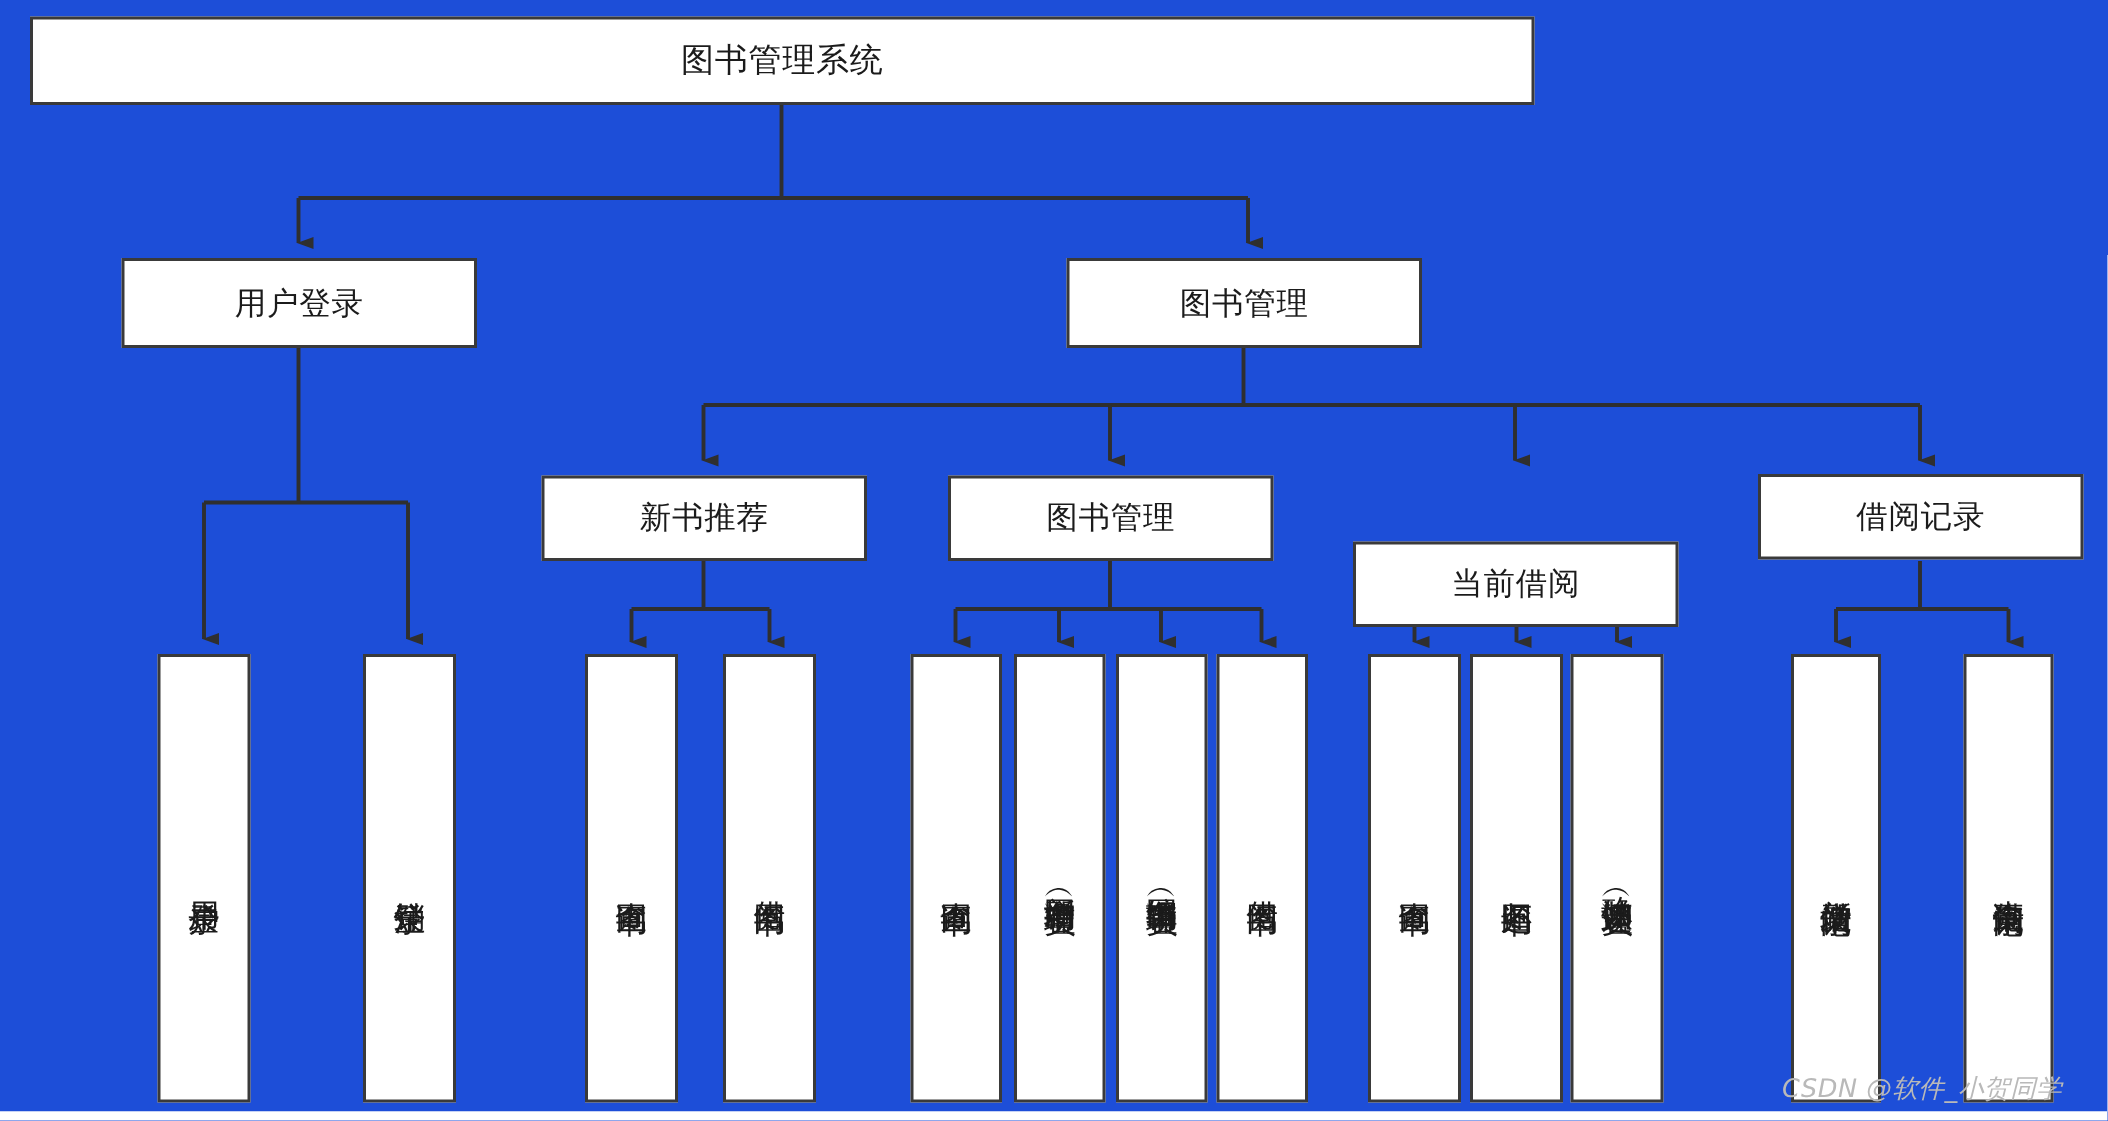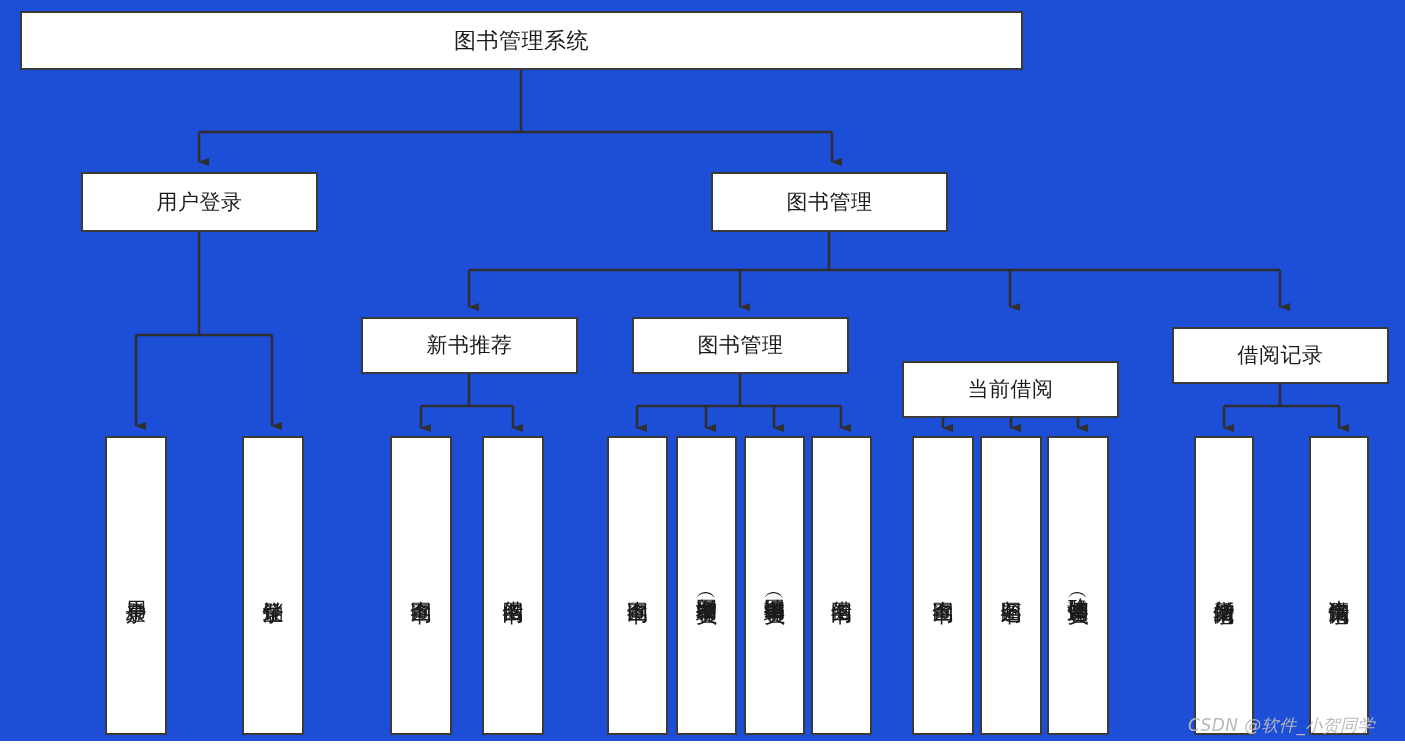--- a/index.html
+++ b/index.html
@@ -153,21 +153,21 @@
   </div>
 
   <div class="node node-l3" style="left:632px; top:317px; width:217px; height:57px;">
     <span class="node-label">图书管理</span>
   </div>
 
   <div class="node node-l3" style="left:902px; top:317px; width:217px; height:57px;margin-top:44px;">
     <span class="node-label">当前借阅</span>
   </div>
 
-  <div class="node node-l3" style="left:1172px; top:327px; width:217px; height:57px;">
+  <div class="node node-l3" style="left:1172px; top:316px; width:217px; height:57px;">
     <span class="node-label">借阅记录</span>
   </div>
 
   <div class="node node-leaf leaf-mid" style="left:105px; top:436px; width:62px; height:299px;">
     <span class="node-label" style="margin-top: 135.5px;">用户登录</span>
   </div>
 
   <div class="node node-leaf leaf-mid" style="left:242px; top:436px; width:62px; height:299px;">
     <span class="node-label" style="margin-top: 135.5px;">注销登录</span>
   </div>

